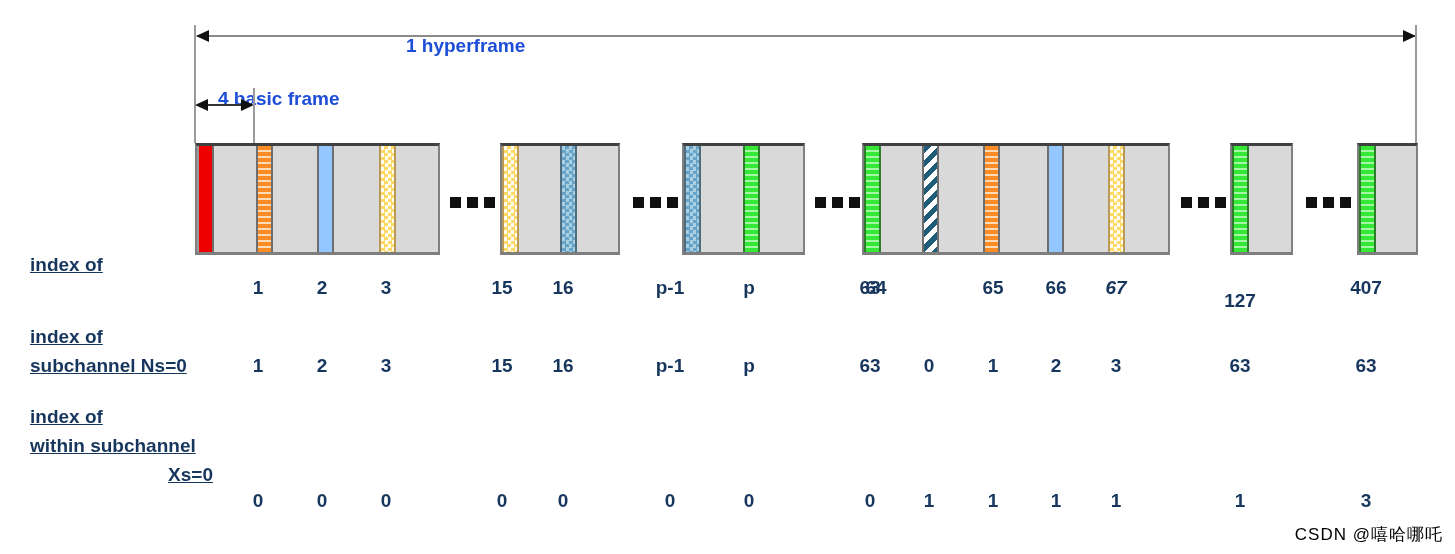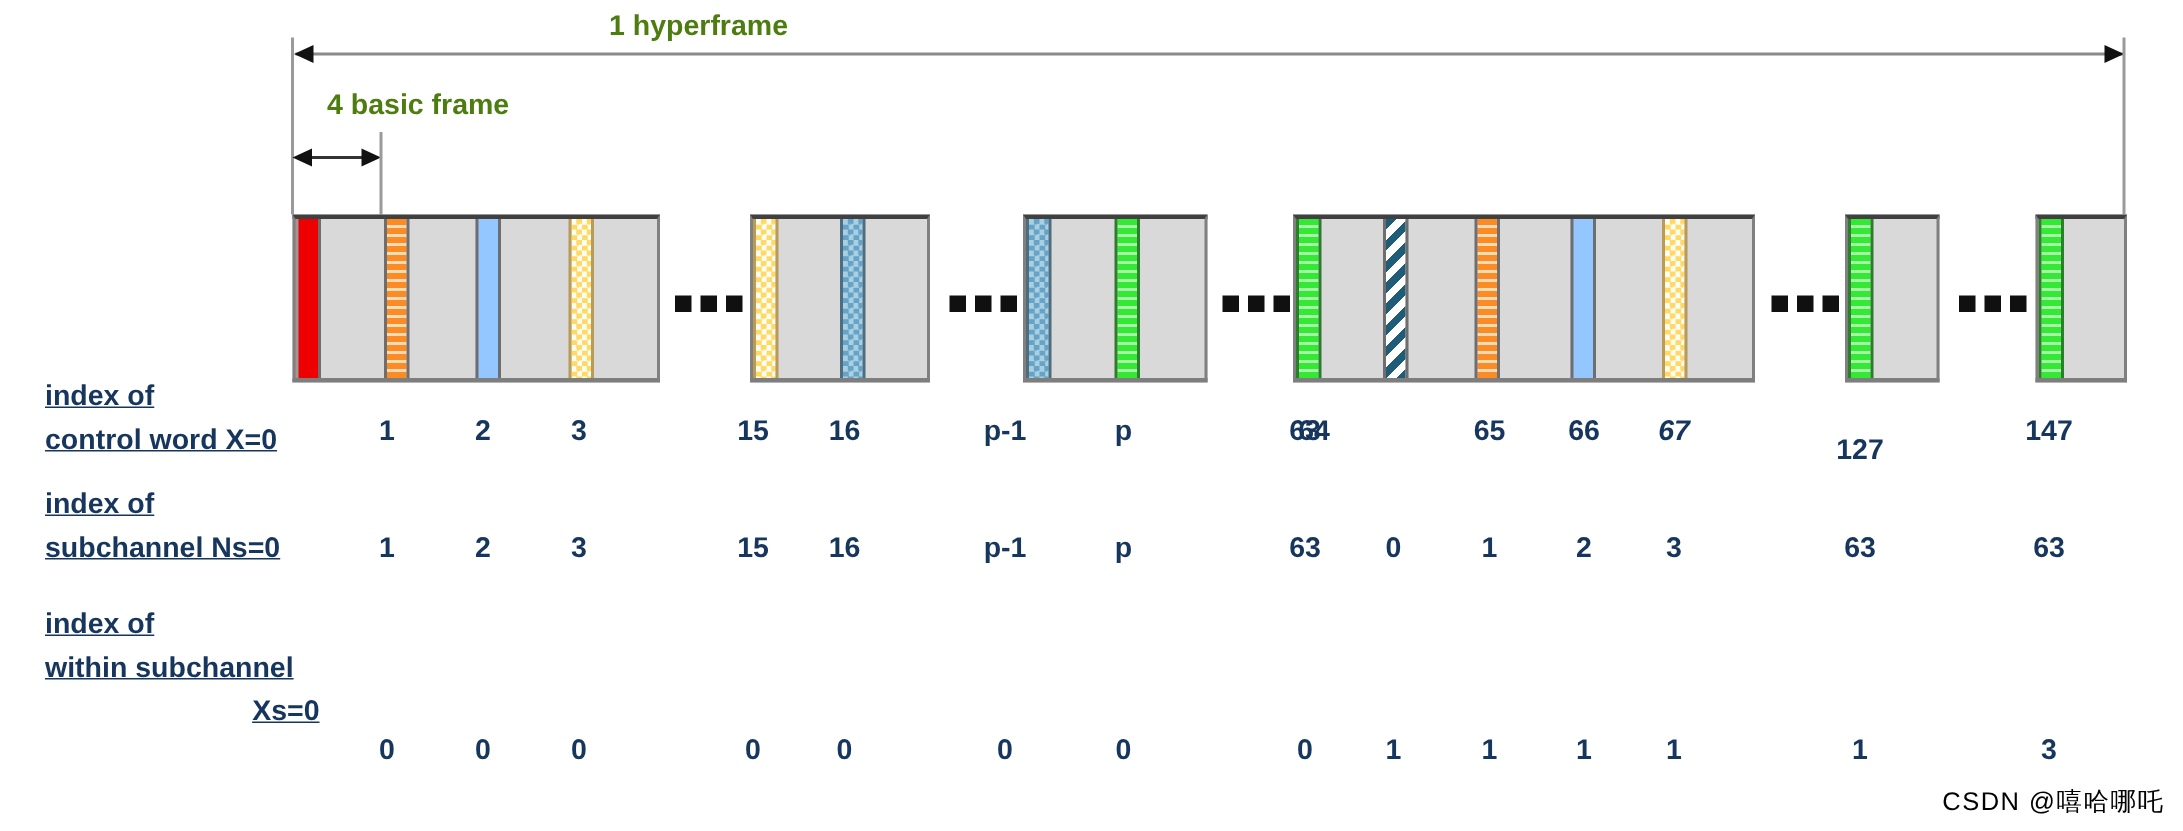--- a/index.html
+++ b/index.html
@@ -1,20 +1,20 @@
 <!DOCTYPE html>
 <html><head>
 <meta charset="utf-8">
 <style>
   html,body{margin:0;padding:0;background:#fff;}
   .canvas{position:relative;width:1455px;height:554px;background:#fff;overflow:hidden;
           font-family:"Liberation Sans",sans-serif;}
 
   
-  .title{position:absolute;font:bold 19px "Liberation Sans",sans-serif;color:#4d7c0f;white-space:nowrap;}
+  .title{position:absolute;font:bold 19px "Liberation Sans",sans-serif;color:#1d4ed8;white-space:nowrap;margin-top:28px;}
 
   
   .hline{position:absolute;height:2px;background:#8a8a8a;}
   .vline{position:absolute;width:2px;background:#9a9a9a;}
   .ah{position:absolute;width:0;height:0;border-style:solid;}
   .ah-left{border-width:6px 13px 6px 0;border-color:transparent #111 transparent transparent;}
   .ah-right{border-width:6px 0 6px 13px;border-color:transparent transparent transparent #111;}
 
   
   .grp{position:absolute;top:143px;height:112px;background:#D9D9D9;box-sizing:border-box;
@@ -116,21 +116,20 @@
       </div>
       <div class="dots" style="left: 1306px;">
         <i></i>
         <i></i>
         <i></i>
       </div>
     </div>
 
   <div class="rowlbl" style="top:250px;">
     <div>index of</div>
-    <div>control word X=0</div>
   </div>
   <div class="rowlbl" style="top:322px;">
     <div>index of</div>
     <div>subchannel Ns=0</div>
   </div>
   <div class="rowlbl" style="top:402px;">
     <div>index of</div>
     <div>within subchannel</div>
     <div class="xs-line">Xs=0</div>
   </div>
@@ -168,19 +167,19 @@
       <span class="num" style="left: 993px; top: 490px;">1</span>
       <span class="num" style="left: 1056px; top: 277px;">66</span>
       <span class="num" style="left: 1056px; top: 355px;">2</span>
       <span class="num" style="left: 1056px; top: 490px;">1</span>
       <span class="num" style="left: 1116px; top: 277px; font-style: italic;">67</span>
       <span class="num" style="left: 1116px; top: 355px;">3</span>
       <span class="num" style="left: 1116px; top: 490px;">1</span>
       <span class="num" style="left: 1240px; top: 290px;">127</span>
       <span class="num" style="left: 1240px; top: 355px;">63</span>
       <span class="num" style="left: 1240px; top: 490px;">1</span>
-      <span class="num" style="left: 1366px; top: 277px;">147</span>
+      <span class="num" style="left: 1366px; top: 277px;">407</span>
       <span class="num" style="left: 1366px; top: 355px;">63</span>
       <span class="num" style="left: 1366px; top: 490px;">3</span>
     </div>
 
   <div class="watermark">CSDN @嘻哈哪吒</div>
 </div>
 
 </body></html>

